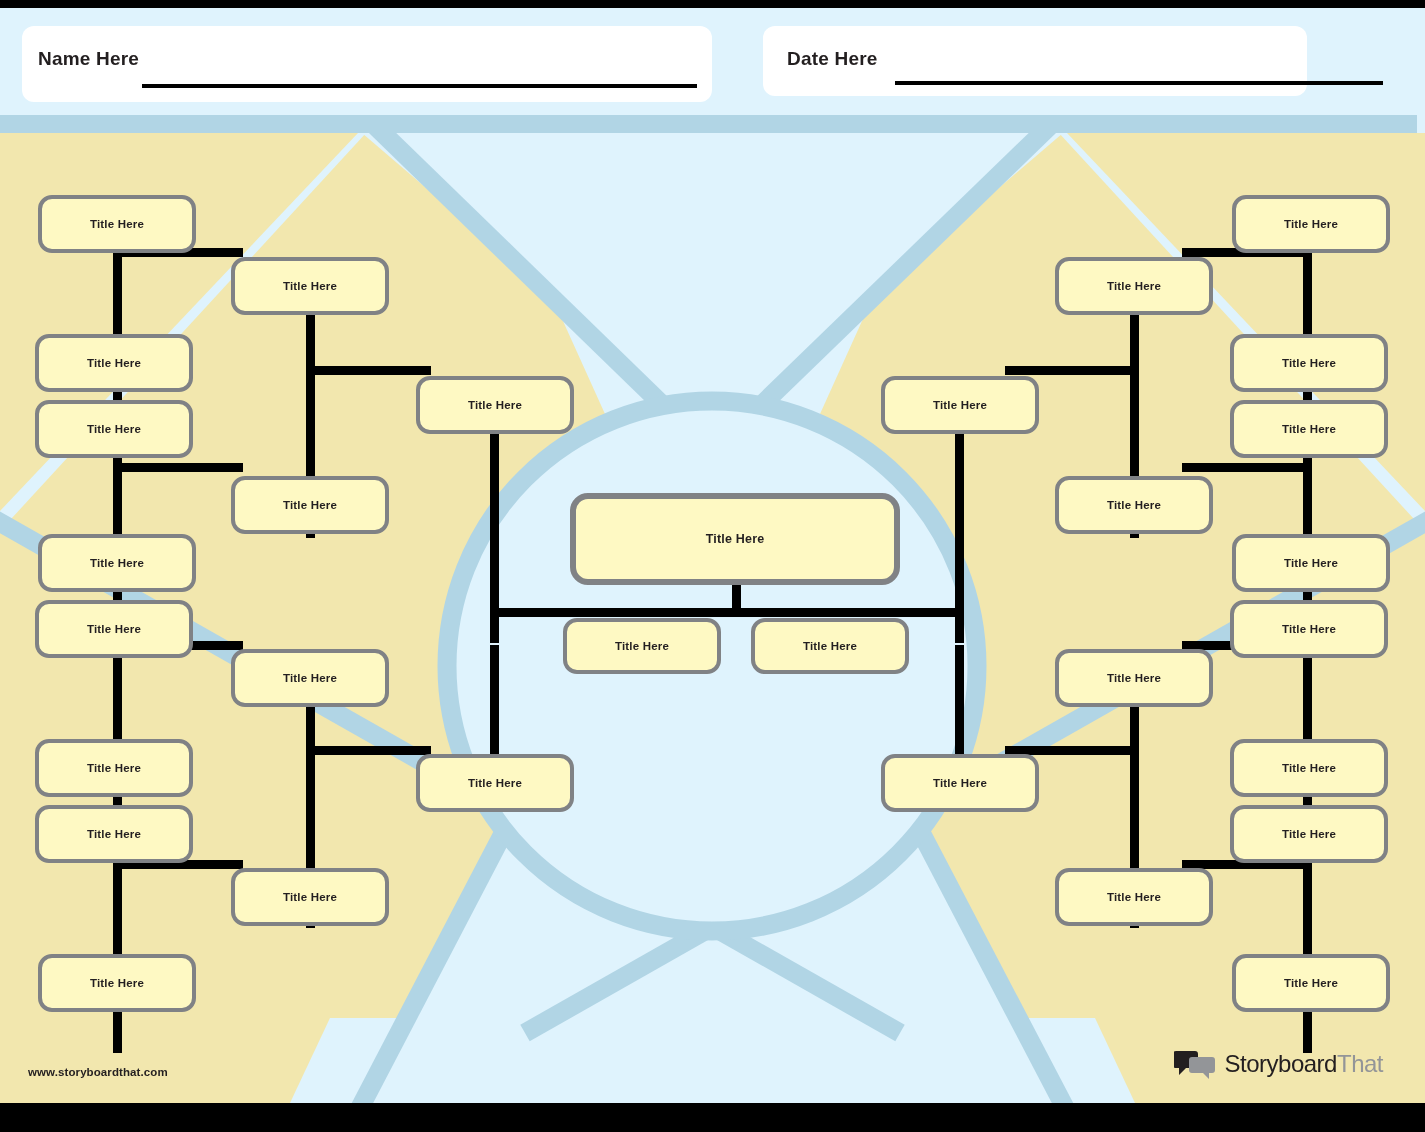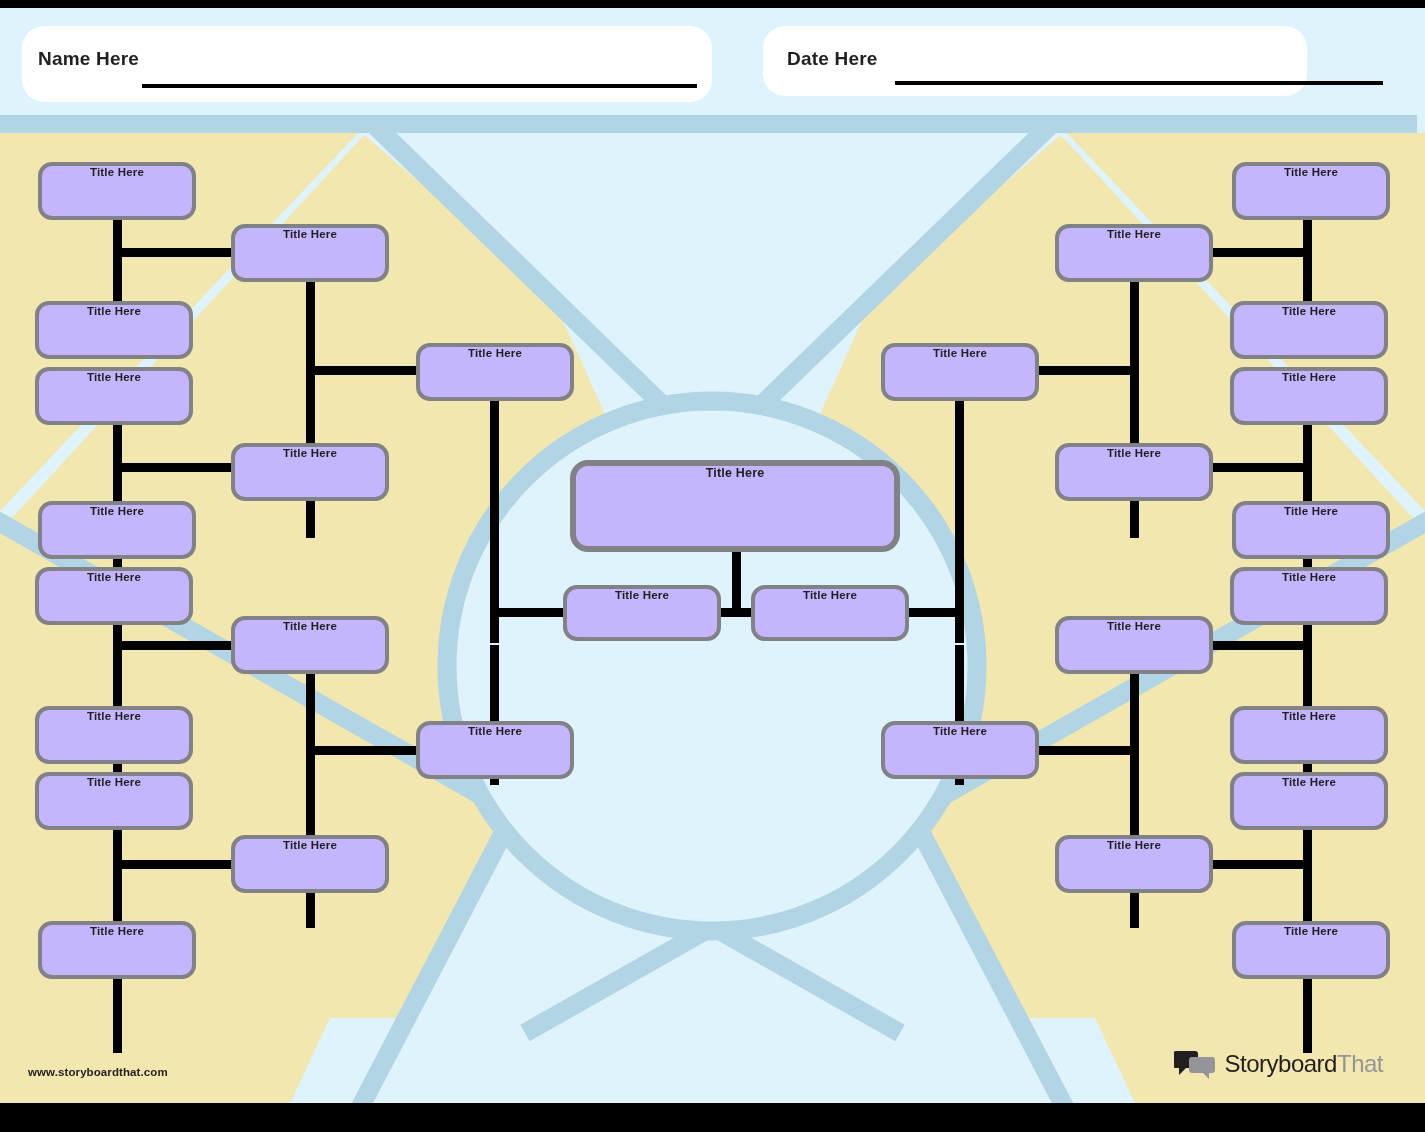--- a/index.html
+++ b/index.html
@@ -18,21 +18,21 @@
     position:absolute;left:0;top:8px;width:1425px;height:125px;
     background:#DFF3FD;
   }
   #header-band-edge{
     position:absolute;left:0;top:115px;width:1417px;height:19px;
     background:#B1D5E5;
   }
   .field-card{
     position:absolute;
     background:#ffffff;
-    border-radius:22px;
+    border-radius:12px;
     box-sizing:border-box;
   }
   #name-field{ left:22px;  top:26px; width:690px; height:76px; }
   #date-field{ left:763px; top:26px; width:544px; height:70px; }
 
   .field-label{
     position:absolute;
     font-size:19px;
     font-weight:bold;
     color:#231f20;
@@ -56,27 +56,28 @@
     left:0;top:133px;width:1425px;height:970px;
     overflow:hidden;
     background:#DFF3FD;
   }
   #bg-svg{position:absolute;left:0;top:0;}
 
   
   .node{
     position:absolute;
     box-sizing:border-box;
-    background:#c4b5fd;
+    background:#fef9c3;
     border:4px solid #808285;
     border-radius:14px;
     display:flex;
-    align-items:flex-start;
+    align-items:center;
     justify-content:center;
     z-index:6;
+    margin-top:33px;
   }
   .node .node-label{
     font-size:11.5px;
     font-weight:bold;
     color:#231f20;
     letter-spacing:.2px;
     white-space:nowrap;
   }
   .node.center{
     border-width:6px;

